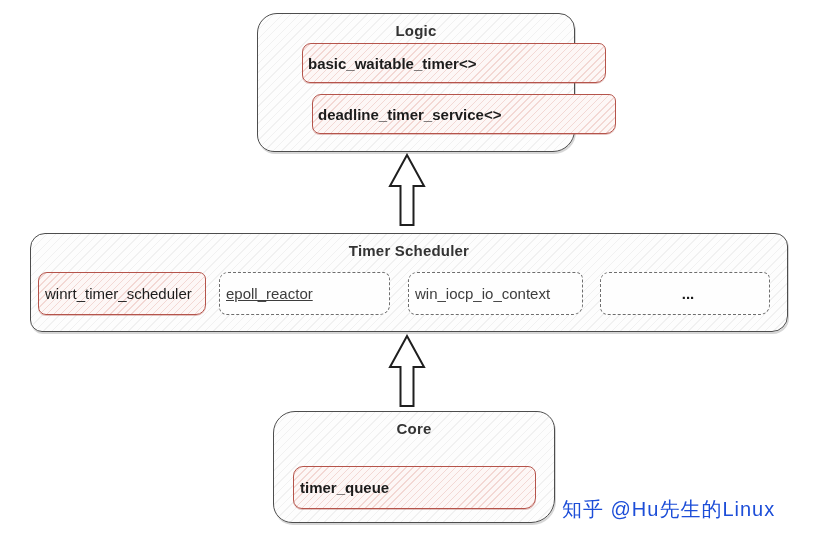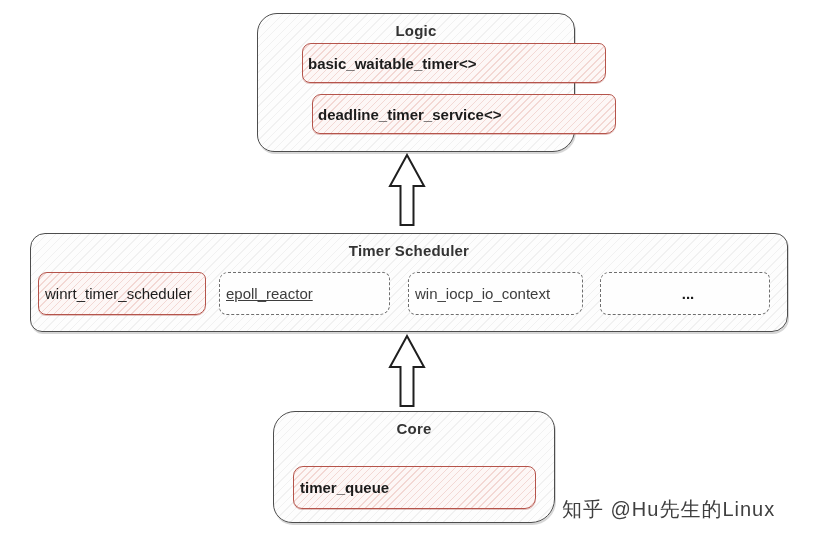--- a/index.html
+++ b/index.html
@@ -116,21 +116,21 @@
     position: absolute;
     width: 38px; height: 74px;
   }
   .arrow-top    { left: 388px; top: 153px; }
   .arrow-bottom { left: 388px; top: 334px; }
 
   .watermark {
     position: absolute;
     left: 562px; top: 496px;
     font-size: 20px;
-    color: #404040;
+    color: #1d4ed8;
     letter-spacing: 1px;
     white-space: nowrap;
   }
 </style>
 </head>
 <body>
 
 <div class="stage">
 
   <section class="group group-logic">

